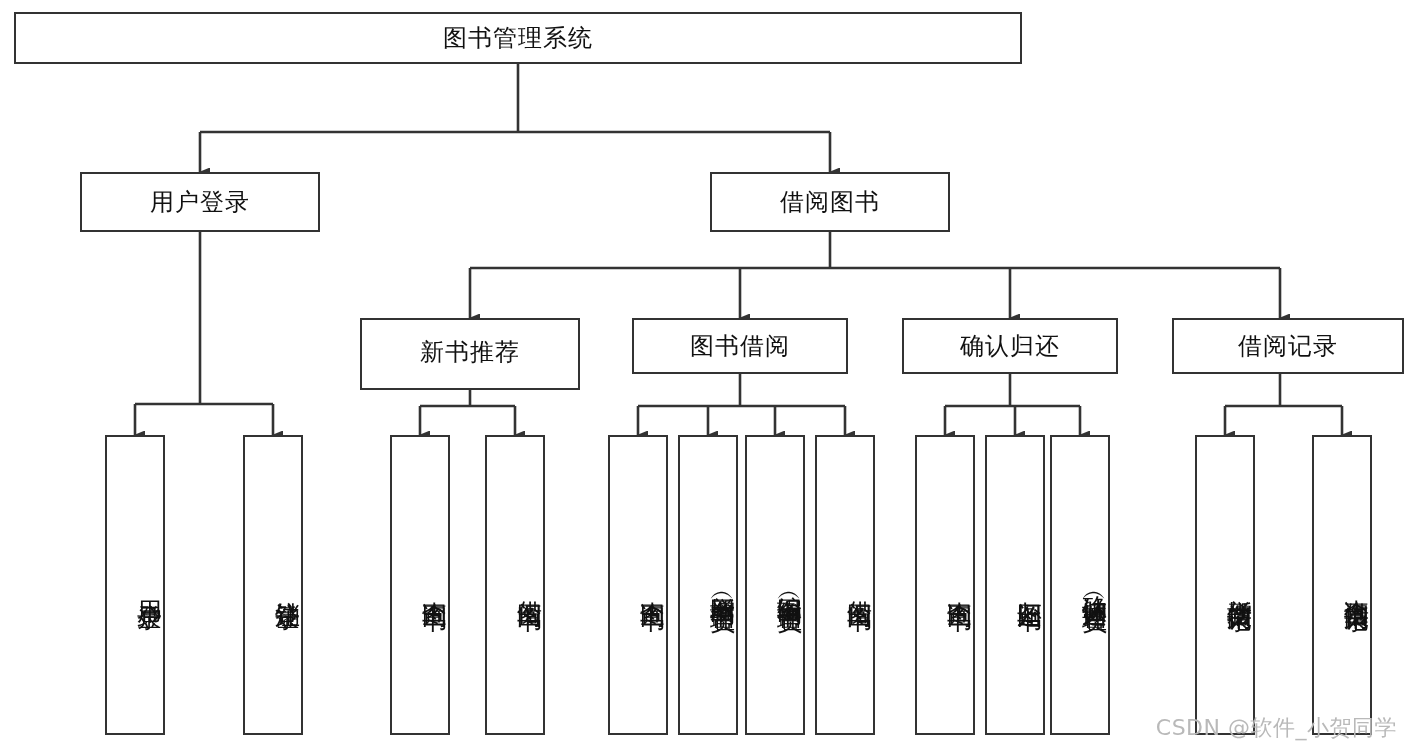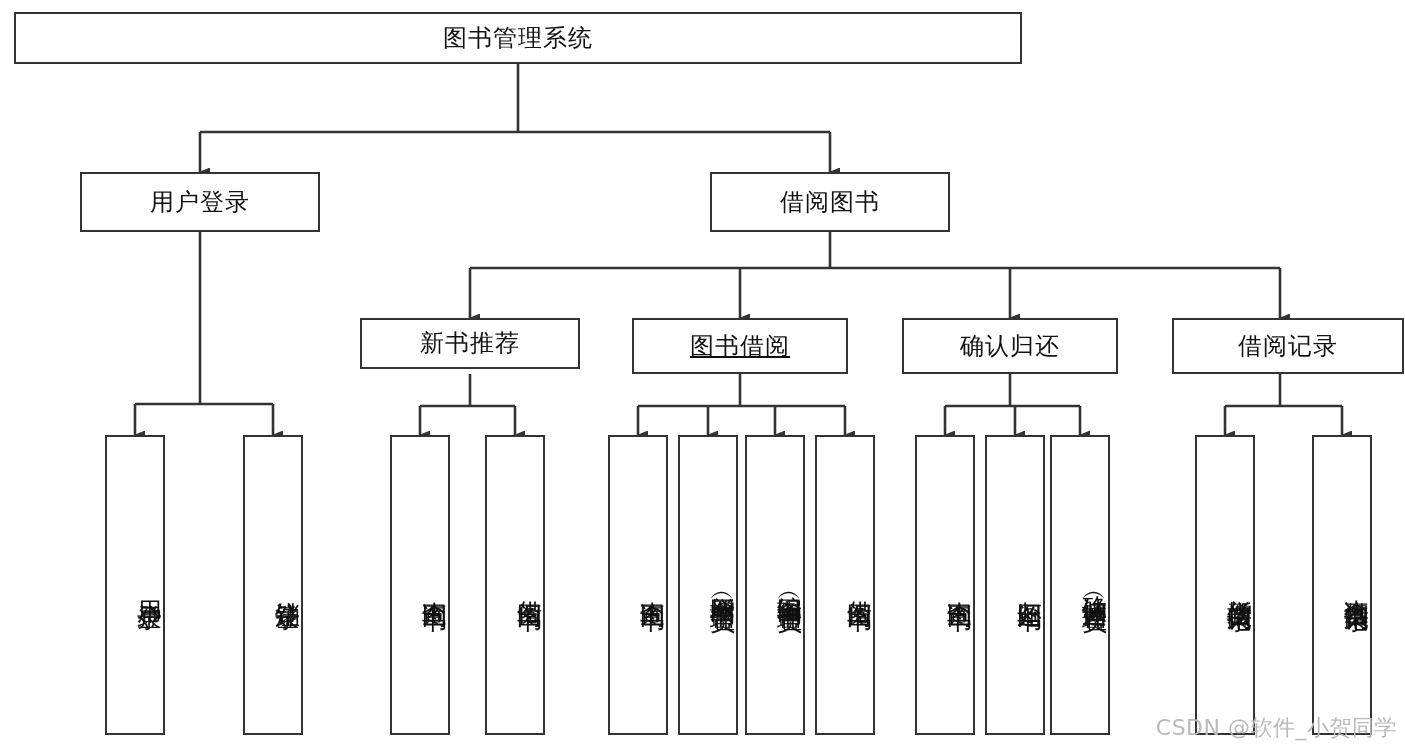--- a/index.html
+++ b/index.html
@@ -117,24 +117,24 @@
     <span>图书管理系统</span>
   </div>
 
   <div class="node horiz" style="left: 80px; top: 172px; width: 240px; height: 60px;">
     <span>用户登录</span>
   </div>
   <div class="node horiz" style="left: 710px; top: 172px; width: 240px; height: 60px;">
     <span>借阅图书</span>
   </div>
 
-  <div class="node horiz" style="left: 360px; top: 318px; width: 220px; height: 51px;">
+  <div class="node horiz" style="left: 360px; top: 318px; width: 220px; height: 72px; font-family: Liberation Mono, monospace;">
     <span>新书推荐</span>
   </div>
-  <div class="node horiz" style="left: 632px; top: 318px; width: 216px; height: 56px; text-decoration: underline;">
+  <div class="node horiz" style="left: 632px; top: 318px; width: 216px; height: 56px;">
     <span>图书借阅</span>
   </div>
   <div class="node horiz" style="left: 902px; top: 318px; width: 216px; height: 56px;">
     <span>确认归还</span>
   </div>
   <div class="node horiz" style="left: 1172px; top: 318px; width: 232px; height: 56px;">
     <span>借阅记录</span>
   </div>
 
   <div class="node vert" style="left: 105px; top: 435px; width: 60px; height: 300px;">

